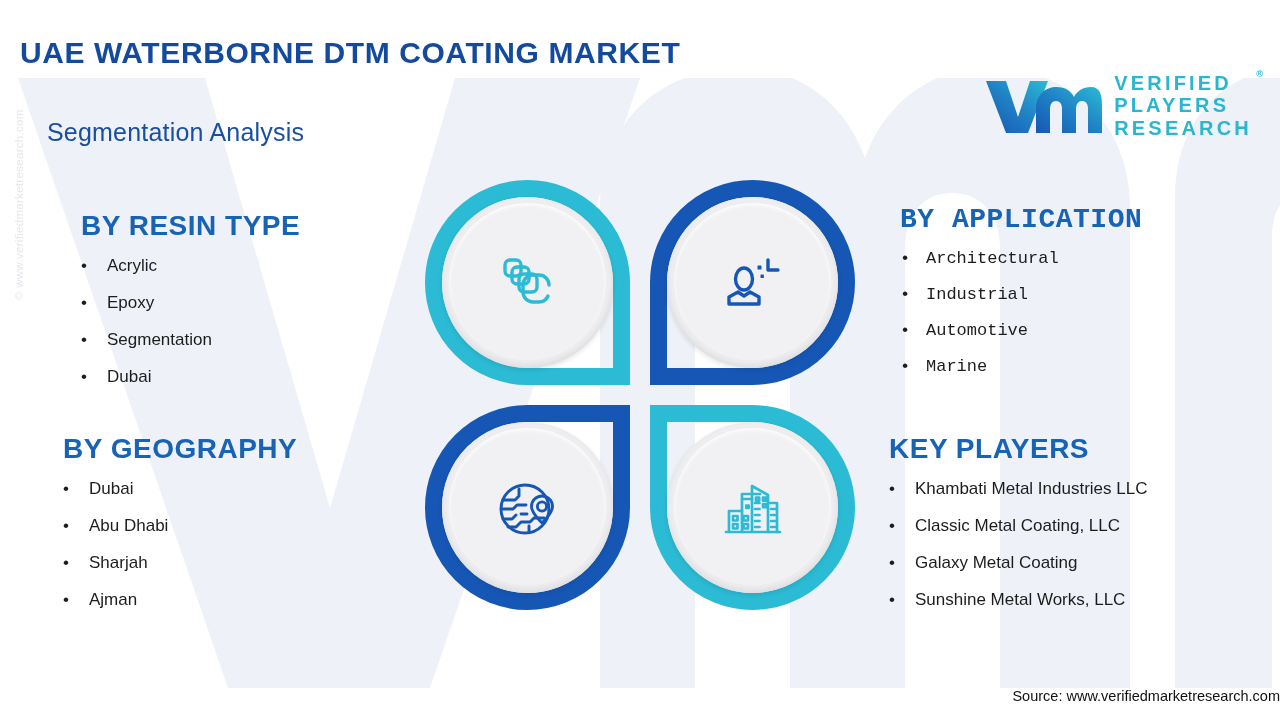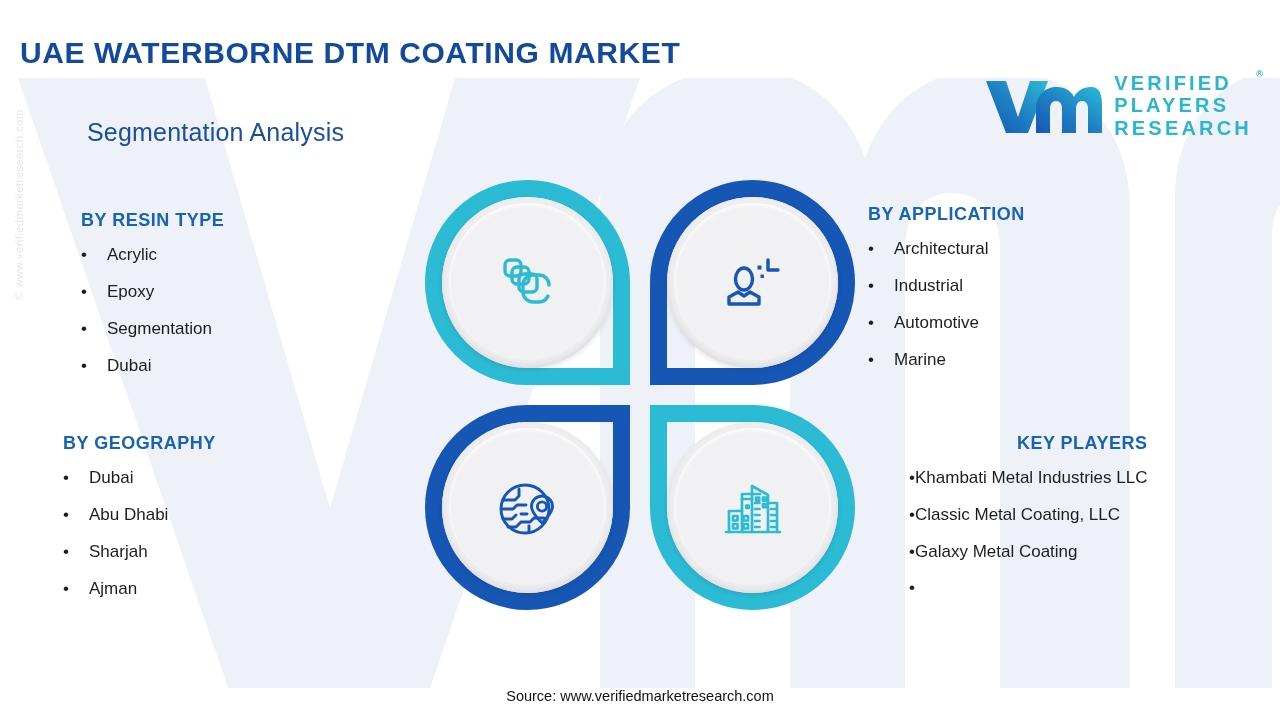--- a/index.html
+++ b/index.html
@@ -31,21 +31,20 @@
     color:#134a9e;
     white-space:nowrap;
     z-index:5;
   }
   #subtitle {
     position:absolute; left:47px; top:118px;
     font-size:25px; font-weight:400;
     color:#1a4fa0;
     letter-spacing:0.2px;
     z-index:5;
-    margin-left:40px;
   }
 
   
   #logo {
     position:absolute; right:28px; top:24px;
     display:flex; align-items:center; gap:12px;
     z-index:5;
     margin-top:48px;
   }
   #logo-mark { display:block; }
@@ -70,40 +69,40 @@
     position:absolute; left:13px; top:300px;
     transform:rotate(-90deg); transform-origin:left top;
     font-size:11.5px; color:#e4e7ee;
     letter-spacing:0.3px; white-space:nowrap;
     z-index:4;
   }
 
   
   .segment { position:absolute; z-index:6; }
   .seg-head {
-    font-size:18px; font-weight:700;
+    font-size:28px; font-weight:700;
     color:#1763b5; letter-spacing:0.5px;
     white-space:nowrap; margin-bottom:14px;
   }
   .seg-list { list-style:none; }
   .seg-item {
     display:flex; align-items:baseline;
     font-size:17px; color:#1d1d1d;
     margin-bottom:17px; white-space:nowrap;
   }
   .seg-item:last-child { margin-bottom:0; }
   .bullet {
     width:26px; flex:0 0 26px;
     color:#1d1d1d; font-size:17px; line-height:1;
   }
 
   #seg-resin     { left:81px;  top:210px; }
   #seg-geography { left:63px;  top:433px; }
-  #seg-application { left:868px; top:204px; }
-  #seg-players   { left:889px; top:433px;text-align:right; }
+  #seg-application { left:900px; top:204px;font-family:Liberation Mono, monospace; }
+  #seg-players   { left:889px; top:433px; }
 
   
   #quad {
     position:absolute; left:425px; top:180px;
     width:430px; height:430px; z-index:3;
   }
   .quad-cell { position:absolute; width:205px; height:205px; }
   .ring {
     position:absolute; inset:0;
     border:17px solid #000;
@@ -136,21 +135,21 @@
   #cell-bl { left:0; top:225px; }
   #cell-bl .ring { border-color:#1657b5;
     border-radius:50% 0 50% 50%; }
   #cell-br { left:225px; top:225px; }
   #cell-br .ring { border-color:#2bbbd4;
     border-radius:0 50% 50% 50%; }
 
   
   #source {
     position:absolute; left:0; right:0; top:688px;
-    text-align:center;
+    text-align:right;
     font-size:14.5px; color:#111111;
     z-index:5;
   }
 </style>
 </head>
 <body>
 
 <div id="page">
 
   <svg id="bg-watermark" viewBox="0 0 1280 610" preserveAspectRatio="none" aria-hidden="true">
@@ -275,20 +274,21 @@
       <li class="seg-item">
         <span class="bullet">•</span>
         <span>Classic Metal Coating, LLC</span>
       </li>
       <li class="seg-item">
         <span class="bullet">•</span>
         <span>Galaxy Metal Coating</span>
       </li>
       <li class="seg-item">
         <span class="bullet">•</span>
+        <span>Sunshine Metal Works, LLC</span>
       </li>
     </ul>
   </div>
 
   <div id="quad">
 
     <div class="quad-cell" id="cell-tl">
       <div class="ring"></div>
       <div class="ring-inner">
         <svg class="quad-icon" width="62" height="62" viewBox="0 0 62 62" aria-hidden="true">

